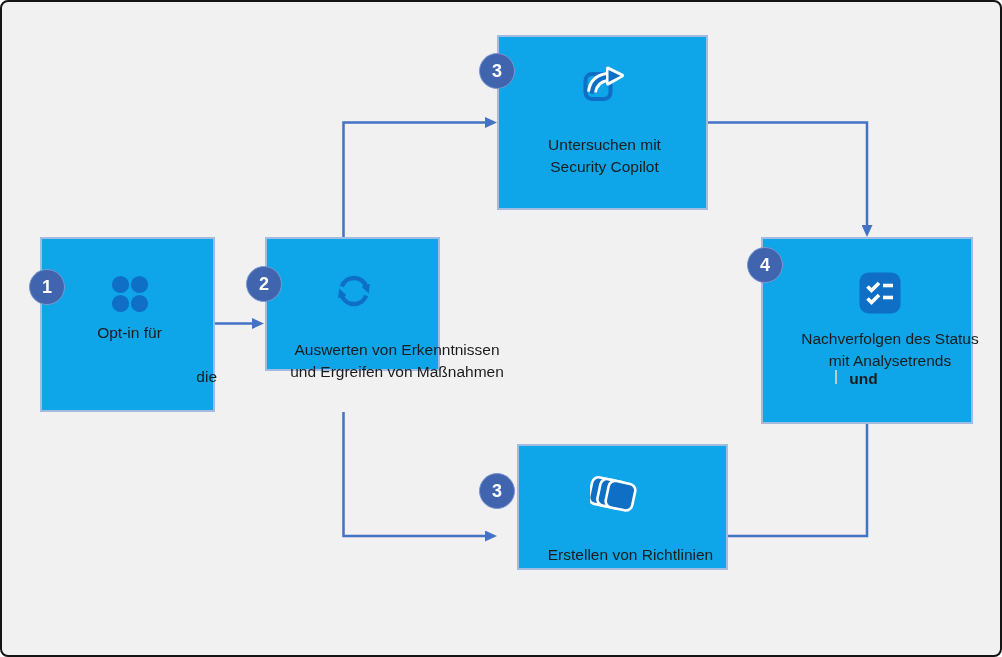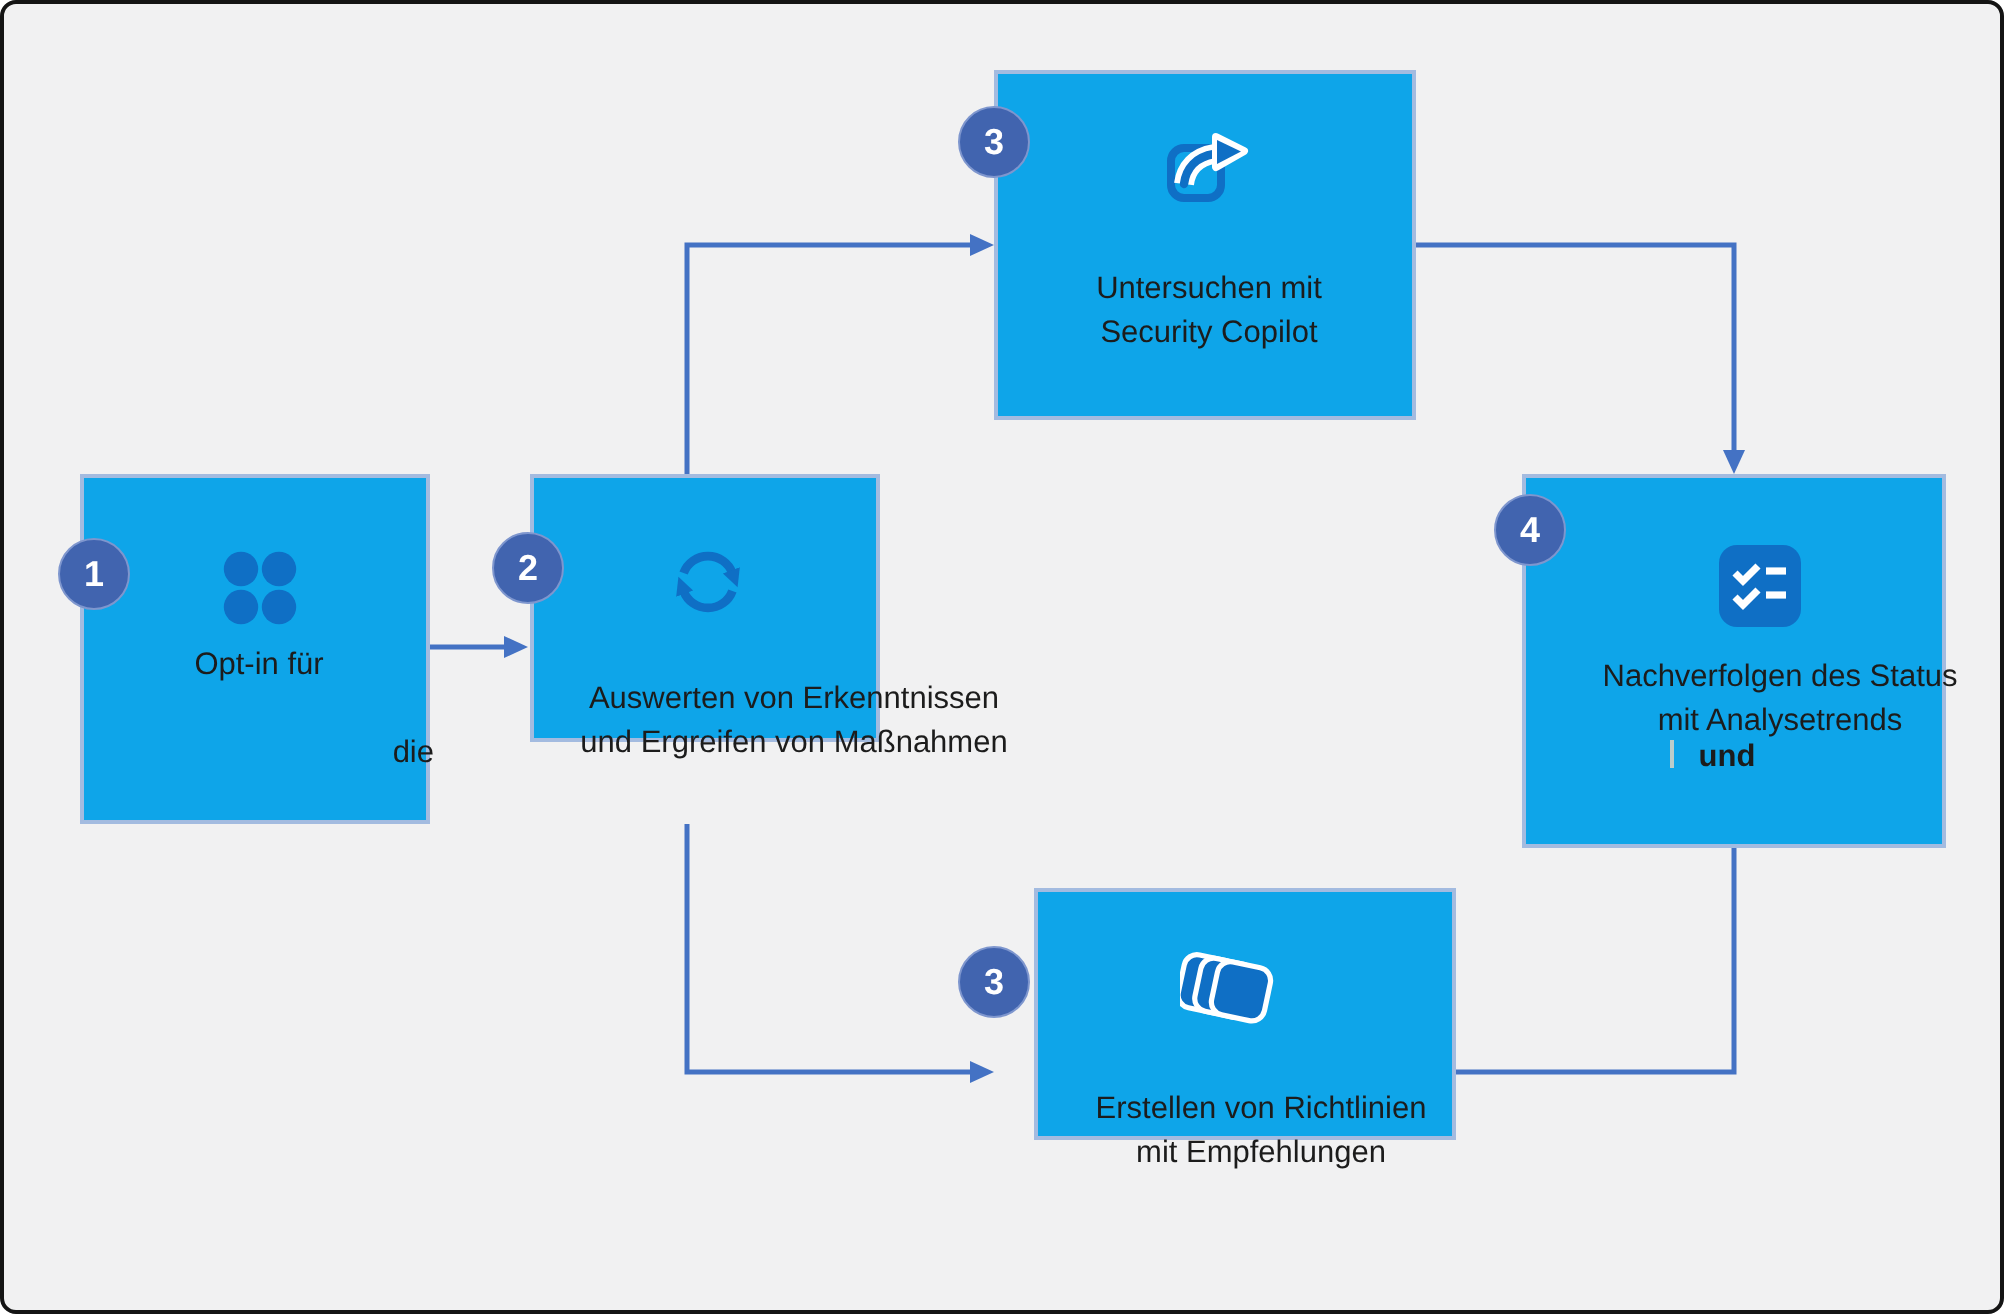--- a/index.html
+++ b/index.html
@@ -97,21 +97,20 @@
     <div class="iconwrap" style="left:71px;top:26px;">
       <svg width="50" height="46" viewBox="0 0 50 46">
         <g transform="rotate(12 25 23)">
           <rect x="0" y="9" width="27" height="27" rx="6.5" fill="#0F6FC5" stroke="#ffffff" stroke-width="2.6"></rect>
           <rect x="8.5" y="9" width="27" height="27" rx="6.5" fill="#0F6FC5" stroke="#ffffff" stroke-width="2.6"></rect>
           <rect x="17" y="9" width="27" height="27" rx="6.5" fill="#0F6FC5" stroke="#ffffff" stroke-width="2.6"></rect>
         </g>
       </svg>
     </div>
     <div class="tline" style="left:4px;width:215px;top:98px;">Erstellen von Richtlinien</div>
-    <div class="tline" style="left:4px;width:215px;top:120px;">mit Empfehlungen</div>
   </div>
 
   <div class="stepbox" style="left:761px;top:237px;width:212px;height:187px;">
     <div class="iconwrap" style="left:96px;top:33px;">
       <svg width="42" height="42" viewBox="0 0 42 42">
         <rect x="0.5" y="0.5" width="41" height="41" rx="9" fill="#0F6FC5"></rect>
         <path d="M 8.5 14.5 l 4 4 l 7.5 -7.5" fill="none" stroke="#ffffff" stroke-width="3.6"></path>
         <path d="M 8.5 26.5 l 4 4 l 7.5 -7.5" fill="none" stroke="#ffffff" stroke-width="3.6"></path>
         <path d="M 24 13.5 H 34" stroke="#ffffff" stroke-width="3.6"></path>
         <path d="M 24 25.5 H 34" stroke="#ffffff" stroke-width="3.6"></path>

